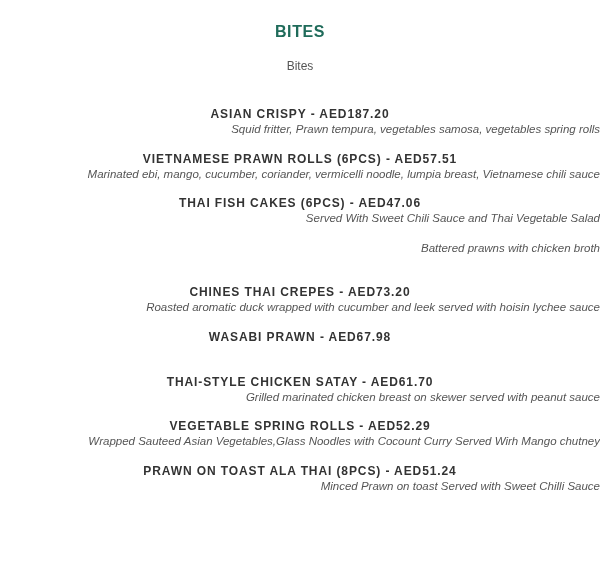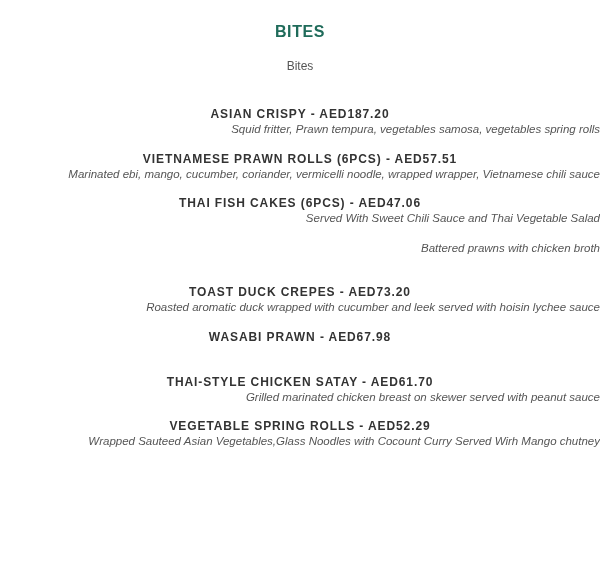--- a/index.html
+++ b/index.html
@@ -68,37 +68,41 @@
 <div class="section-title">BITES</div>
 <div class="section-subtitle">Bites</div>
 
 <div class="menu-list">
   <div class="menu-item">
     <div class="item-title">ASIAN CRISPY - AED187.20</div>
     <div class="item-desc">Squid fritter, Prawn tempura, vegetables samosa, vegetables spring rolls</div>
   </div>
   <div class="menu-item">
     <div class="item-title">VIETNAMESE PRAWN ROLLS (6PCS) - AED57.51</div>
-    <div class="item-desc">Marinated ebi, mango, cucumber, coriander, vermicelli noodle, wrapped wrapper, Vietnamese chili sauce</div>
+    <div class="item-desc">Marinated ebi, mango, cucumber, coriander, vermicelli noodle, lumpia breast, Vietnamese chili sauce</div>
   </div>
   <div class="menu-item">
     <div class="item-title">THAI FISH CAKES (6PCS) - AED47.06</div>
     <div class="item-desc">Served With Sweet Chili Sauce and Thai Vegetable Salad</div>
   </div>
   <div class="menu-item">
     <div class="item-desc">Battered prawns with chicken broth</div>
   </div>
   <div class="menu-item">
-    <div class="item-title">TOAST DUCK CREPES - AED73.20</div>
+    <div class="item-title">CHINES THAI CREPES - AED73.20</div>
     <div class="item-desc">Roasted aromatic duck wrapped with cucumber and leek served with hoisin lychee sauce</div>
   </div>
   <div class="menu-item">
     <div class="item-title">WASABI PRAWN - AED67.98</div>
   </div>
   <div class="menu-item">
     <div class="item-title">THAI-STYLE CHICKEN SATAY - AED61.70</div>
     <div class="item-desc">Grilled marinated chicken breast on skewer served with peanut sauce</div>
   </div>
   <div class="menu-item">
     <div class="item-title">VEGETABLE SPRING ROLLS - AED52.29</div>
     <div class="item-desc">Wrapped Sauteed Asian Vegetables,Glass Noodles with Cocount Curry Served Wirh Mango chutney</div>
   </div>
+  <div class="menu-item">
+    <div class="item-title">PRAWN ON TOAST ALA THAI (8PCS) - AED51.24</div>
+    <div class="item-desc">Minced Prawn on toast Served with Sweet Chilli Sauce</div>
+  </div>
 </div>
 
 </body></html>

